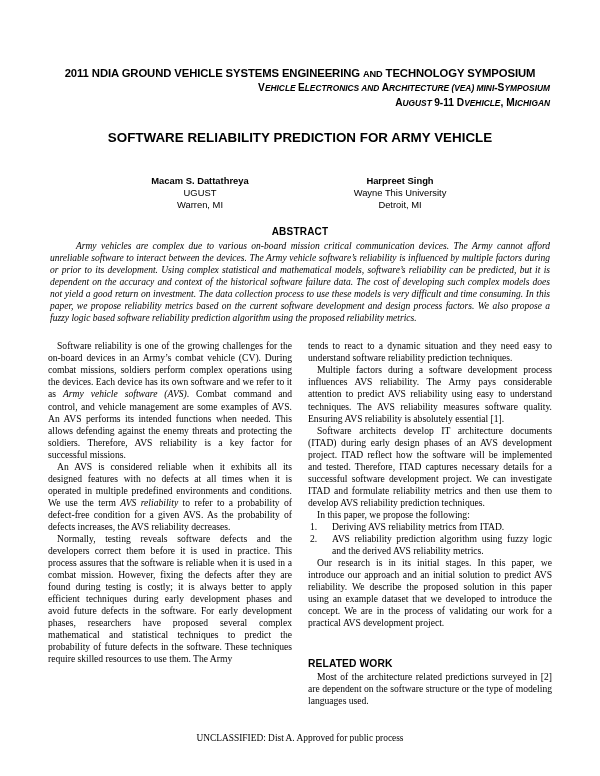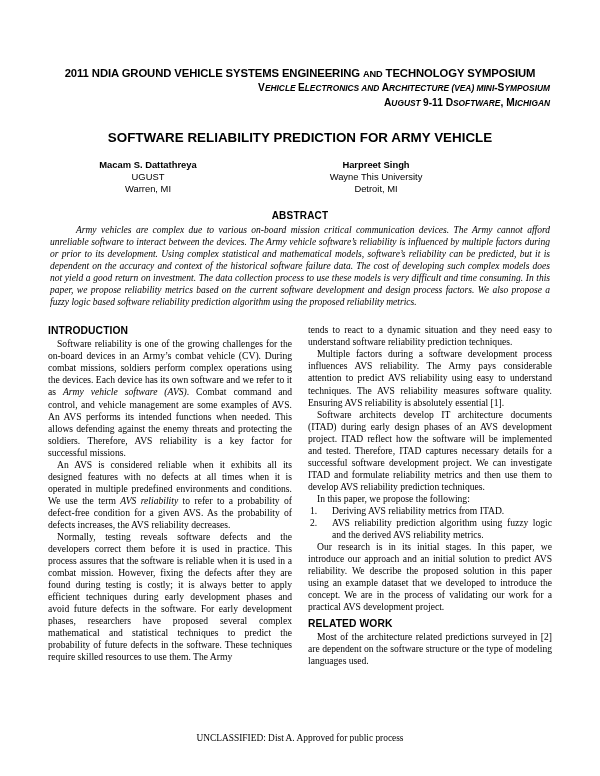--- a/index.html
+++ b/index.html
@@ -62,24 +62,23 @@
     text-align: center;
     font-family: "Liberation Sans", "DejaVu Sans", sans-serif;
     font-weight: bold;
     font-size: 13.4px;
     line-height: 16px;
     white-space: nowrap;
   }
 
   
   .authors {
-    margin-top: 13px;
+    margin-top: 29px;
     display: flex;
-    justify-content: flex-start;
-    gap: 28px;
+    justify-content: center;
   }
   .author-block {
     width: 200px;
     text-align: center;
     font-family: "Liberation Sans", "DejaVu Sans", sans-serif;
     font-size: 9.4px;
     line-height: 12.2px;
   }
   .author-block .a-name {
     font-weight: bold;
@@ -122,21 +121,21 @@
   }
   .sec-head {
     font-family: "Liberation Sans", "DejaVu Sans", sans-serif;
     font-weight: bold;
     font-size: 10.3px;
     line-height: 13px;
     margin: 0 0 1px 0;
     letter-spacing: 0.1px;
   }
   .sec-head.spaced {
-    margin-top: 4px;
+    margin-top: 28px;
   }
   p.para {
     margin: 0;
     font-size: 9.6px;
     line-height: 12.05px;
     text-align: justify;
     text-indent: 9px;
     hyphens: none;
   }
   p.para.noindent {
@@ -177,21 +176,21 @@
   }
 </style>
 </head>
 <body>
 
 <div class="page">
 
   <div class="conf-header">
     <div class="conf-line1"><span>2011 NDIA GROUND VEHICLE SYSTEMS ENGINEERING </span><span class="sc">AND</span><span> TECHNOLOGY SYMPOSIUM</span></div>
     <div class="conf-line2"><span>V</span><span class="sc">EHICLE </span><span>E</span><span class="sc">LECTRONICS AND </span><span>A</span><span class="sc">RCHITECTURE (VEA) M</span><span class="sc">INI</span><span>-S</span><span class="sc">YMPOSIUM</span></div>
-    <div class="conf-line3"><span>A</span><span class="sc">UGUST </span><span>9-11 D</span><span class="sc">SOFTWARE</span><span>, M</span><span class="sc">ICHIGAN</span></div>
+    <div class="conf-line3"><span>A</span><span class="sc">UGUST </span><span>9-11 D</span><span class="sc">VEHICLE</span><span>, M</span><span class="sc">ICHIGAN</span></div>
   </div>
 
   <div class="doc-title">SOFTWARE RELIABILITY PREDICTION FOR ARMY VEHICLE</div>
 
   <div class="authors">
     <div class="author-block">
       <div class="a-name">Macam S. Dattathreya</div>
       <div class="a-org">UGUST</div>
       <div class="a-loc">Warren, MI</div>
     </div>
@@ -201,21 +200,20 @@
       <div class="a-loc">Detroit, MI</div>
     </div>
   </div>
 
   <div class="abstract-head">ABSTRACT</div>
   <div class="abstract-body">Army vehicles are complex due to various on-board mission critical communication devices. The Army cannot afford unreliable software to interact between the devices. The Army vehicle software’s reliability is influenced by multiple factors during or prior to its development. Using complex statistical and mathematical models, software’s reliability can be predicted, but it is dependent on the accuracy and context of the historical software failure data. The cost of developing such complex models does not yield a good return on investment. The data collection process to use these models is very difficult and time consuming. In this paper, we propose reliability metrics based on the current software development and design process factors. We also propose a fuzzy logic based software reliability prediction algorithm using the proposed reliability metrics.</div>
 
   <div class="columns">
 
     <div class="col">
-      <div class="sec-head">INTRODUCTION</div>
       <p class="para"><span>Software reliability is one of the growing challenges for the on-board devices in an Army’s combat vehicle (CV). During combat missions, soldiers perform complex operations using the devices. Each device has its own software and we refer to it as </span><span class="it">Army vehicle software (AVS)</span><span>. Combat command and control, and vehicle management are some examples of AVS. An AVS performs its intended functions when needed. This allows defending against the enemy threats and protecting the soldiers. Therefore, AVS reliability is a key factor for successful missions.</span></p>
       <p class="para"><span>An AVS is considered reliable when it exhibits all its designed features with no defects at all times when it is operated in multiple predefined environments and conditions. We use the term </span><span class="it">AVS reliability</span><span> to refer to a probability of defect-free condition for a given AVS. As the probability of defects increases, the AVS reliability decreases.</span></p>
       <p class="para">Normally, testing reveals software defects and the developers correct them before it is used in practice. This process assures that the software is reliable when it is used in a combat mission. However, fixing the defects after they are found during testing is costly; it is always better to apply efficient techniques during early development phases and avoid future defects in the software. For early development phases, researchers have proposed several complex mathematical and statistical techniques to predict the probability of future defects in the software. These techniques require skilled resources to use them. The Army</p>
     </div>
 
     <div class="col">
       <p class="para noindent">tends to react to a dynamic situation and they need easy to understand software reliability prediction techniques.</p>
       <p class="para">Multiple factors during a software development process influences AVS reliability. The Army pays considerable attention to predict AVS reliability using easy to understand techniques. The AVS reliability measures software quality. Ensuring AVS reliability is absolutely essential [1].</p>
       <p class="para">Software architects develop IT architecture documents (ITAD) during early design phases of an AVS development project. ITAD reflect how the software will be implemented and tested. Therefore, ITAD captures necessary details for a successful software development project. We can investigate ITAD and formulate reliability metrics and then use them to develop AVS reliability prediction techniques.</p>
       <p class="para">In this paper, we propose the following:</p>

